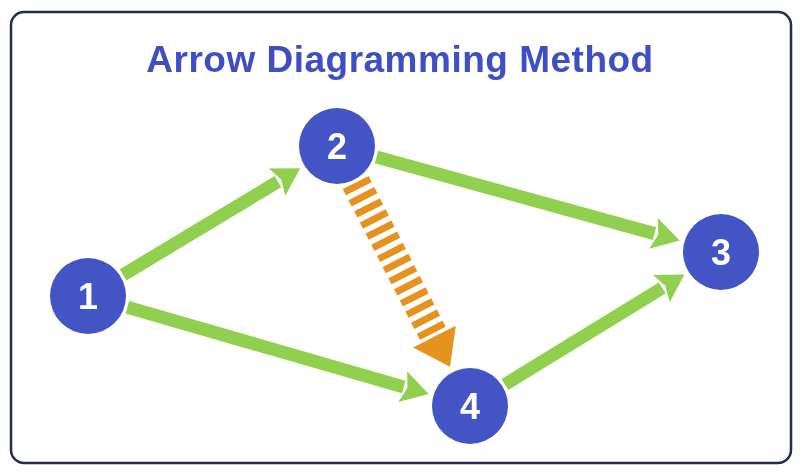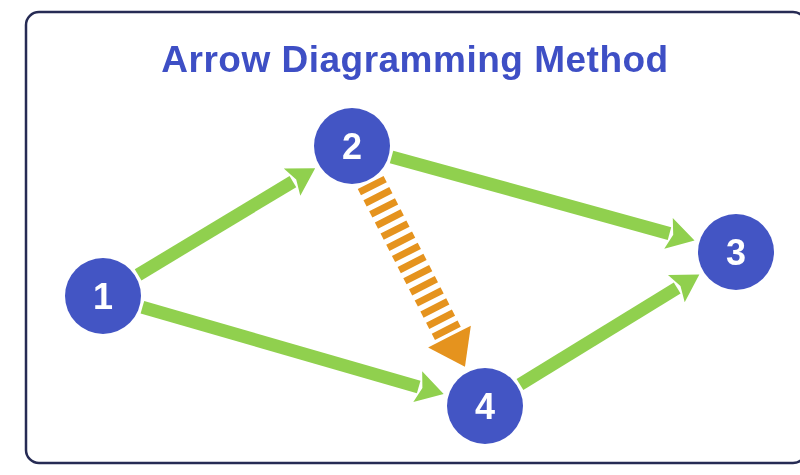--- a/index.html
+++ b/index.html
@@ -8,21 +8,20 @@
     background: #ffffff;
     width: 800px;
     height: 475px;
     overflow: hidden;
     font-family: "Liberation Sans", sans-serif;
   }
   #stage {
     position: relative;
     width: 669px;
     height: 475px;
-    margin-left: 15px;
   }
   svg text {
     font-family: "Liberation Sans", "DejaVu Sans", sans-serif;
   }
   .title-text {
     font-size: 37px;
     font-weight: bold;
     letter-spacing: 0.5px;
   }
   .node-label {

